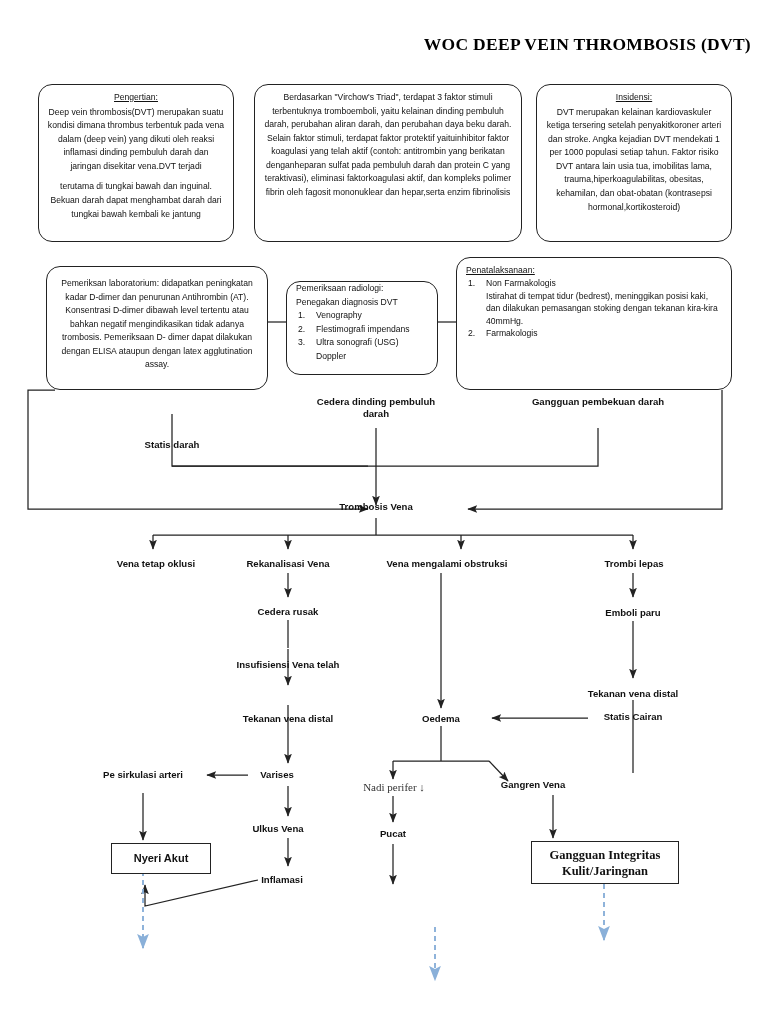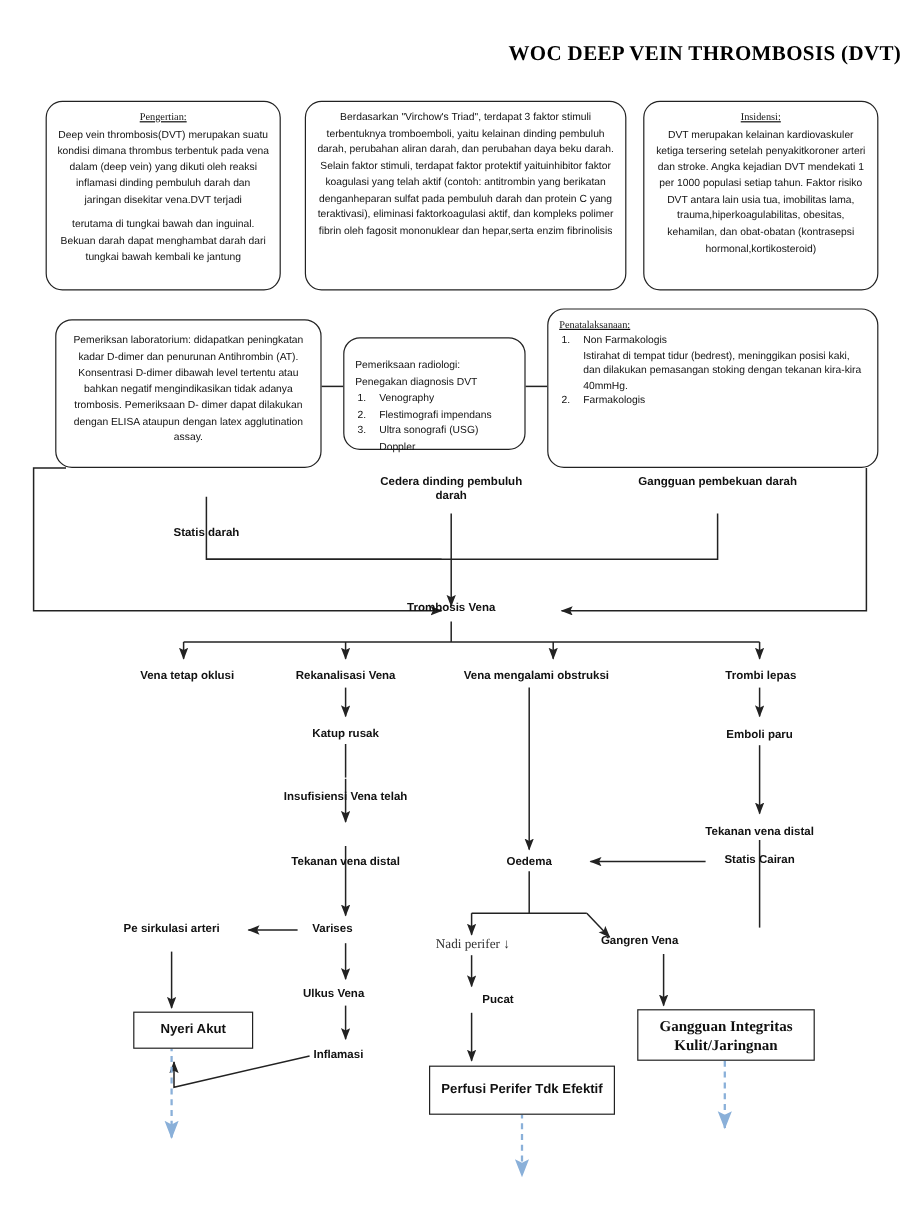--- a/index.html
+++ b/index.html
@@ -21,21 +21,20 @@
   
   .card{
     position:absolute;box-sizing:border-box;
     border:1.4px solid #222;border-radius:14px;background:#fff;
     font-size:8.6px;line-height:1.58;color:#111;
     padding:6px 8px;text-align:center;
   }
   .card .hd{
     display:block;text-decoration:underline;font-weight:normal;
     margin-bottom:1px;
-    font-family:Liberation Serif, serif;
   }
   .card.left-align{text-align:left;}
   .card.left-align .hd{text-align:left;}
 
   
   .olist{margin:0;padding:0;list-style:none;}
   .olist > li{position:relative;padding-left:20px;margin:0;}
   .olist > li > .num{position:absolute;left:2px;top:0;}
   .olist > li > .sub{display:block;}
 
@@ -159,21 +158,21 @@
 
   <div class="card" style="left:536px;top:84px;width:196px;height:158px;">
     <span class="hd">Insidensi:</span>
     <span>DVT merupakan kelainan kardiovaskuler ketiga tersering setelah penyakitkoroner arteri dan stroke. Angka kejadian DVT mendekati 1 per 1000 populasi setiap tahun. Faktor risiko DVT antara lain usia tua, imobilitas lama, trauma,hiperkoagulabilitas, obesitas, kehamilan, dan obat-obatan (kontrasepsi hormonal,kortikosteroid)</span>
   </div>
 
   <div class="card" style="left:46px;top:266px;width:222px;height:124px;padding-top:10px;">
     <span>Pemeriksan laboratorium:  didapatkan peningkatan kadar D-dimer dan penurunan Antihrombin (AT). Konsentrasi D-dimer dibawah level tertentu atau bahkan negatif mengindikasikan tidak adanya trombosis. Pemeriksaan D- dimer dapat dilakukan dengan ELISA ataupun dengan latex agglutination assay.</span>
   </div>
 
-  <div class="card left-align" style="left:286px;top:281px;width:152px;height:94px;padding:16px 9px;">
+  <div class="card left-align" style="left:286px;top:281px;width:152px;height:94px;padding:0 9px;">
     <div>Pemeriksaan radiologi:</div>
     <div>Penegakan diagnosis DVT</div>
     <ul class="olist">
       <li><span class="num">1.</span><span>Venography</span></li>
       <li><span class="num">2.</span><span>Flestimografi impendans</span></li>
       <li><span class="num">3.</span><span>Ultra sonografi (USG) Doppler</span></li>
     </ul>
   </div>
 
   <div class="card left-align" style="left:456px;top:257px;width:276px;height:133px;padding:6px 9px;line-height:1.45;">
@@ -197,49 +196,46 @@
 
   <div class="node wrap" style="left:598px;top:396px;width:150px;">Gangguan pembekuan darah</div>
 
   <div class="node" style="left:376px;top:501px;">Trombosis Vena</div>
 
   <div class="node" style="left:156px;top:558px;">Vena tetap oklusi</div>
   <div class="node" style="left:288px;top:558px;">Rekanalisasi Vena</div>
   <div class="node" style="left:447px;top:558px;">Vena mengalami obstruksi</div>
   <div class="node" style="left:634px;top:558px;">Trombi lepas</div>
 
-  <div class="node" style="left:288px;top:606px;">Katup rusak</div>
+  <div class="node" style="left:288px;top:606px;">Cedera rusak</div>
   <div class="node" style="left:288px;top:659px;">Insufisiensi Vena telah</div>
   <div class="node" style="left:288px;top:713px;">Tekanan vena distal</div>
 
   <div class="node" style="left:633px;top:607px;">Emboli paru</div>
   <div class="node" style="left:633px;top:688px;">Tekanan vena distal</div>
   <div class="node" style="left:633px;top:711px;">Statis Cairan</div>
 
   <div class="node" style="left:441px;top:713px;">Oedema</div>
 
   <div class="node" style="left:277px;top:769px;">Varises</div>
 
   <div class="node wrap" style="left:143px;top:769px;width:96px;">Pe sirkulasi arteri</div>
 
   <div class="node" style="left:278px;top:823px;">Ulkus Vena</div>
 
   <div class="node" style="left:282px;top:874px;">Inflamasi</div>
 
   <div class="node serif" style="left:394px;top:781px;">Nadi perifer ↓</div>
 
-  <div class="node" style="left:393px;top:828px;margin-left:22px;">Pucat</div>
+  <div class="node" style="left:393px;top:828px;">Pucat</div>
 
   <div class="node" style="left:533px;top:779px;">Gangren Vena</div>
 
   <div class="dbox sans" style="left:161px;top:843px;width:100px;height:31px;">
     <span>Nyeri Akut</span>
   </div>
 
-  <div class="dbox sans" style="left:435px;top:888px;width:155px;height:41px;">
-    <span>Perfusi Perifer Tdk Efektif</span>
-  </div>
 
   <div class="dbox serif" style="left:605px;top:841px;width:148px;height:43px;">
     <span>Gangguan Integritas Kulit/Jaringnan</span>
   </div>
 
 </div>
 
 </body></html>

